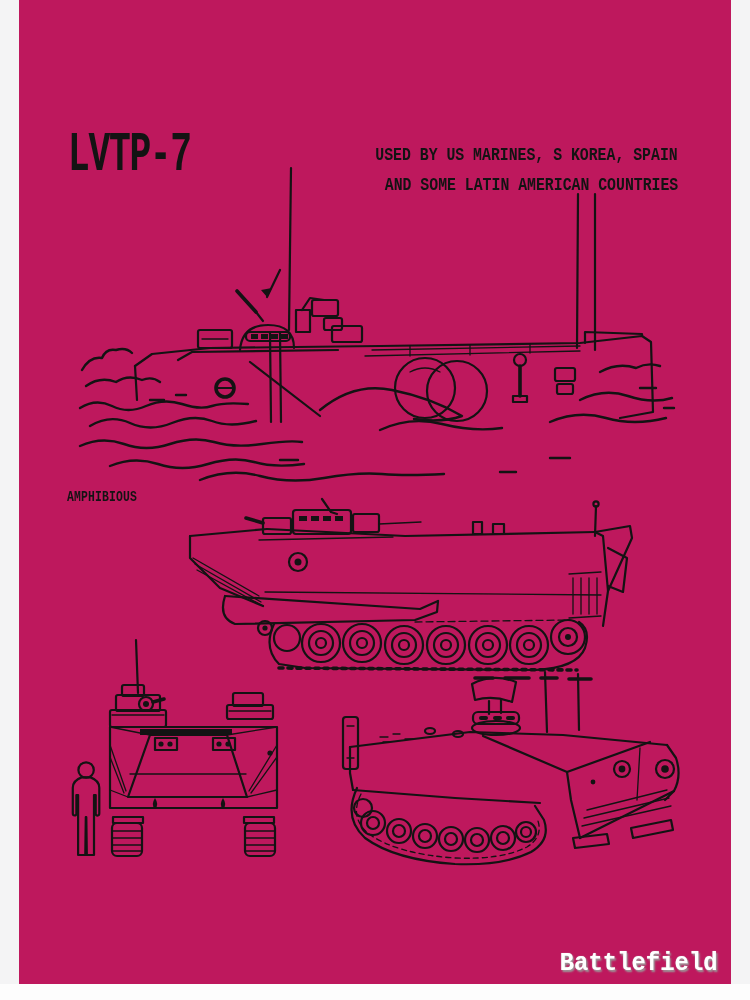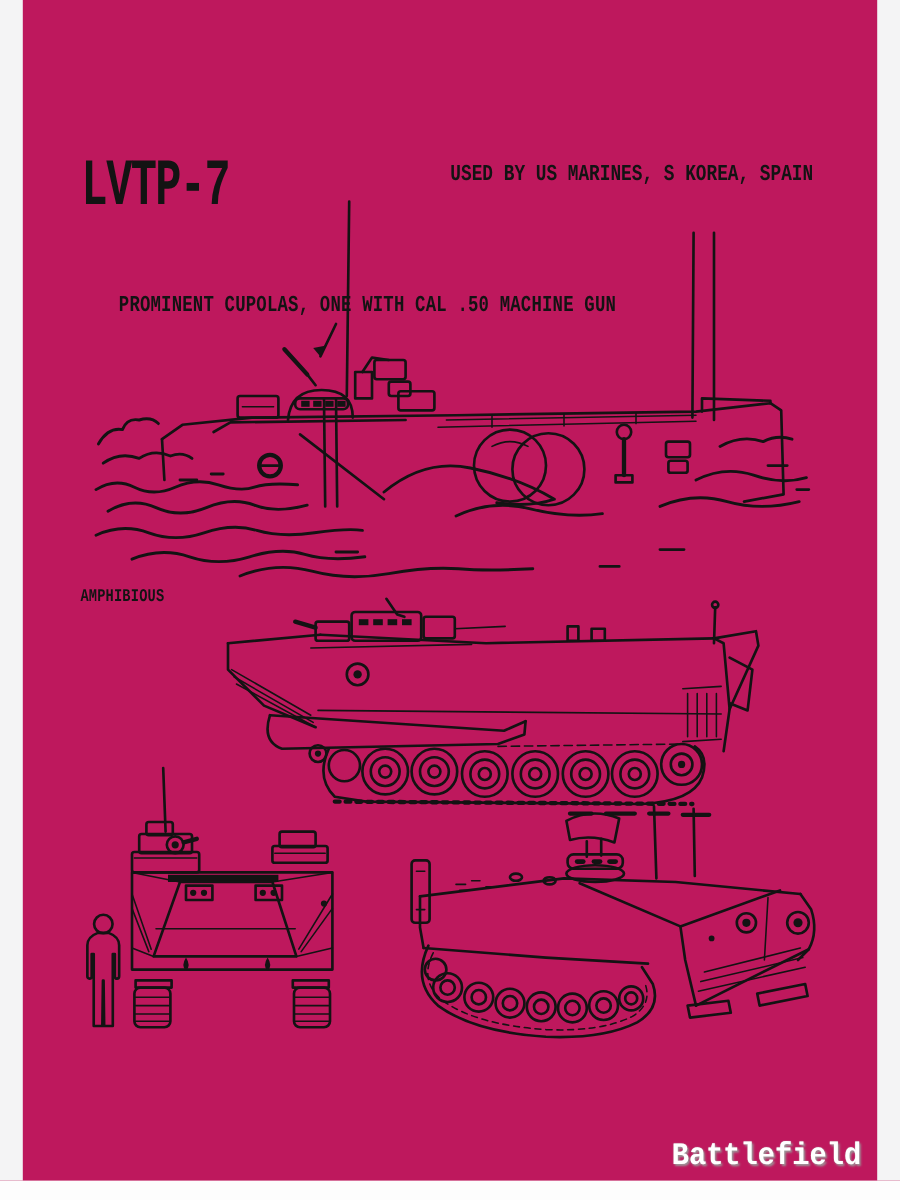--- a/index.html
+++ b/index.html
@@ -6,21 +6,21 @@
   .stage{position:relative;width:750px;height:984px;background:#be185d;overflow:hidden;
          font-family:Liberation Mono, monospace;}
   .edge{position:absolute;top:0;width:19px;height:1000px;background:#f4f4f5;}
   .edge.left{left:0;}
   .edge.right{right:0;}
   .ink{color:#131313;font-weight:700;}
   .squeeze{display:inline-block;transform:scaleX(0.76);transform-origin:0 50%;white-space:nowrap;}
   .squeeze-r{display:inline-block;transform:scaleX(0.78);transform-origin:100% 50%;white-space:nowrap;}
   .title{position:absolute;left:68px;top:128px;font-size:55px;letter-spacing:-2px;line-height:1;}
   .title .squeeze{transform:scaleX(0.66);}
-  .usage{position:absolute;right:72px;top:130px;text-align:right;font-size:19px;line-height:30px;}
+  .usage{position:absolute;right:72px;top:140px;text-align:right;font-size:19px;line-height:30px;}
   .callout{position:absolute;left:99px;top:243px;font-size:19px;letter-spacing:0.2px;}
   .amph{position:absolute;left:67px;top:489px;font-size:15px;letter-spacing:0.2px;}
   .watermark{position:absolute;right:32px;top:948px;font-size:26px;color:#ffffff;font-weight:700;
              text-shadow:1.5px 1.5px 2px #9a9a9a, 0 0 1px #c4c4c4;}
   svg{position:absolute;overflow:visible;}
   svg *{stroke:#131313;fill:none;stroke-width:2.2;stroke-linecap:round;stroke-linejoin:round;}
   svg .fill{fill:#131313;stroke:none;}
   svg .thick{stroke-width:3.6;}
   svg .thin{stroke-width:1.3;}
   svg .wave{stroke-width:2.4;}
@@ -285,25 +285,23 @@
       <circle cx="28" cy="168" r="9"></circle>
     </g>
   </svg>
 
   <div class="title ink">
     <span class="squeeze">LVTP-7</span>
   </div>
 
   <div class="usage ink">
     <div><span class="squeeze-r">USED BY US MARINES, S KOREA, SPAIN</span></div>
+    <div><span class="squeeze-r">AND SOME LATIN AMERICAN COUNTRIES</span></div>
   </div>
 
-  <div class="callout ink">
-    <span class="squeeze">PROMINENT CUPOLAS, ONE WITH CAL .50 MACHINE GUN</span>
-  </div>
 
   <div class="amph ink">
     <span class="squeeze">AMPHIBIOUS</span>
   </div>
 
   <div class="watermark">
     <span class="squeeze-r" style="transform:scaleX(0.92)">Battlefield</span>
   </div>
 
 </div>

